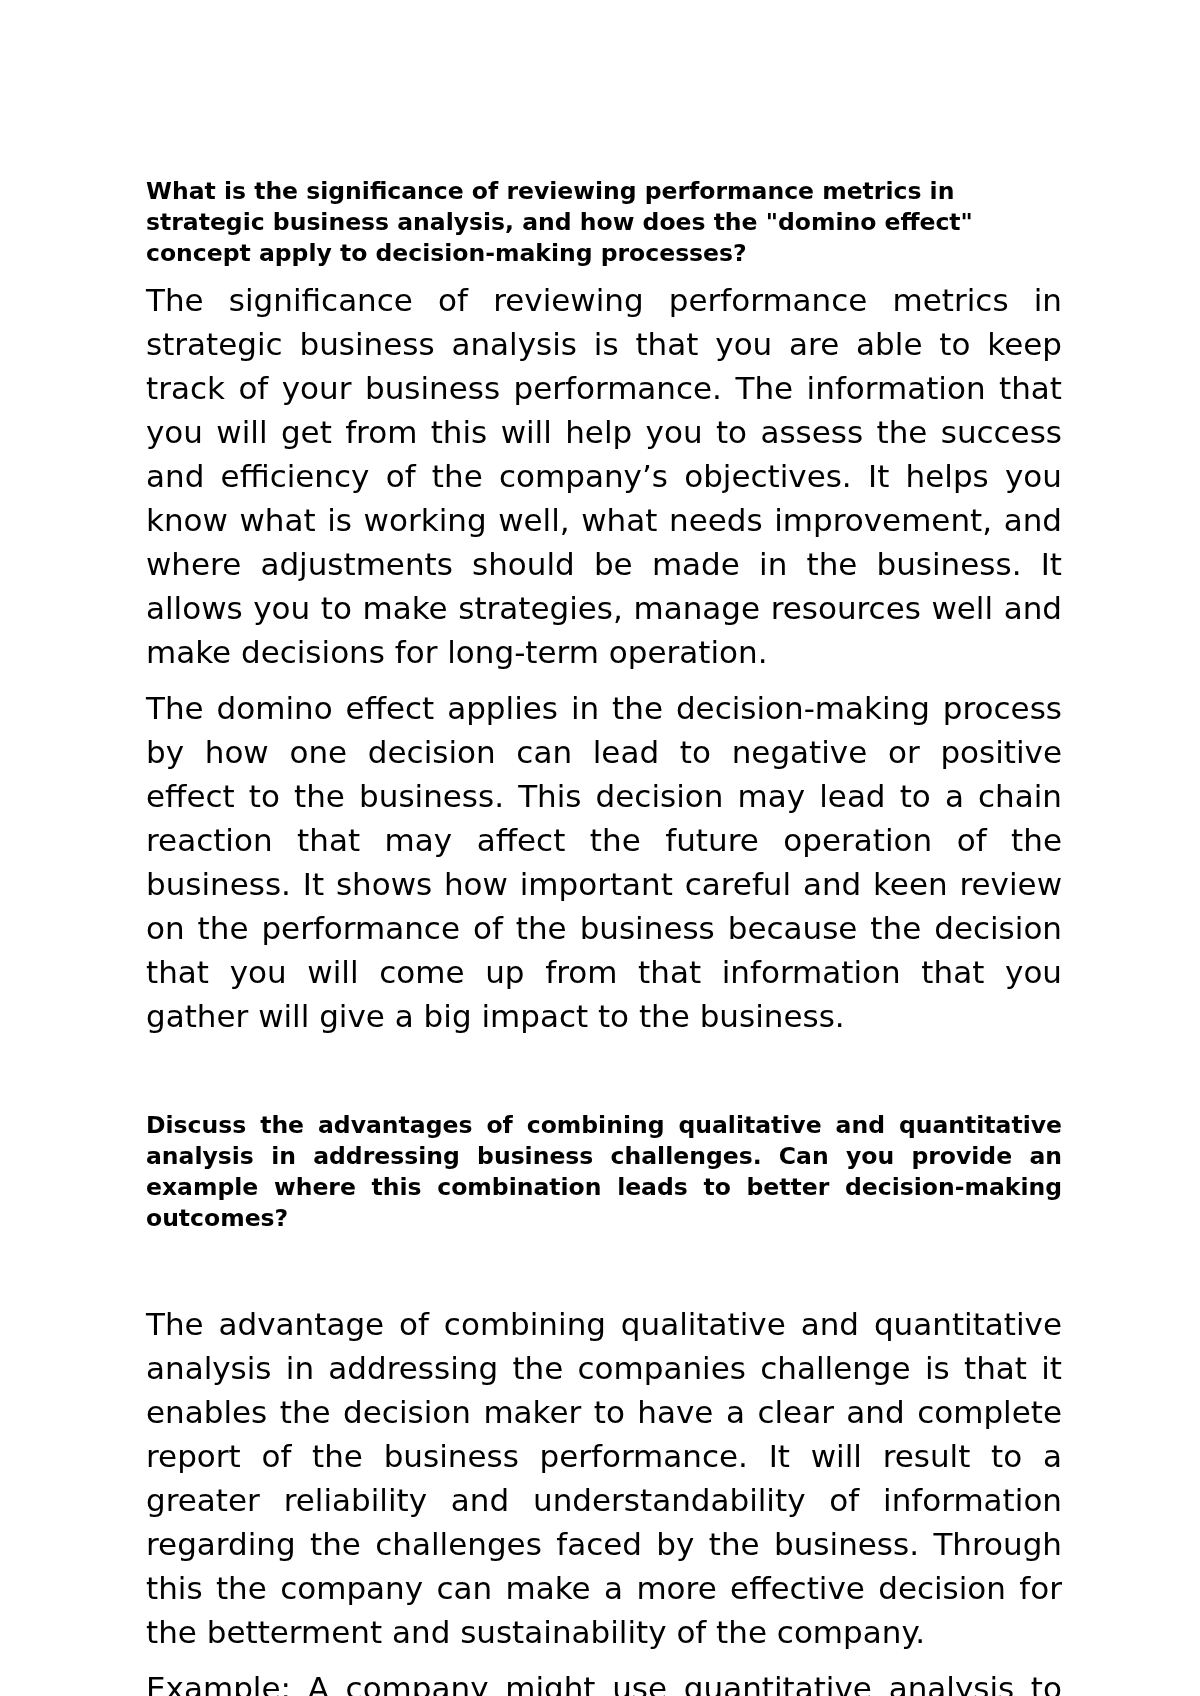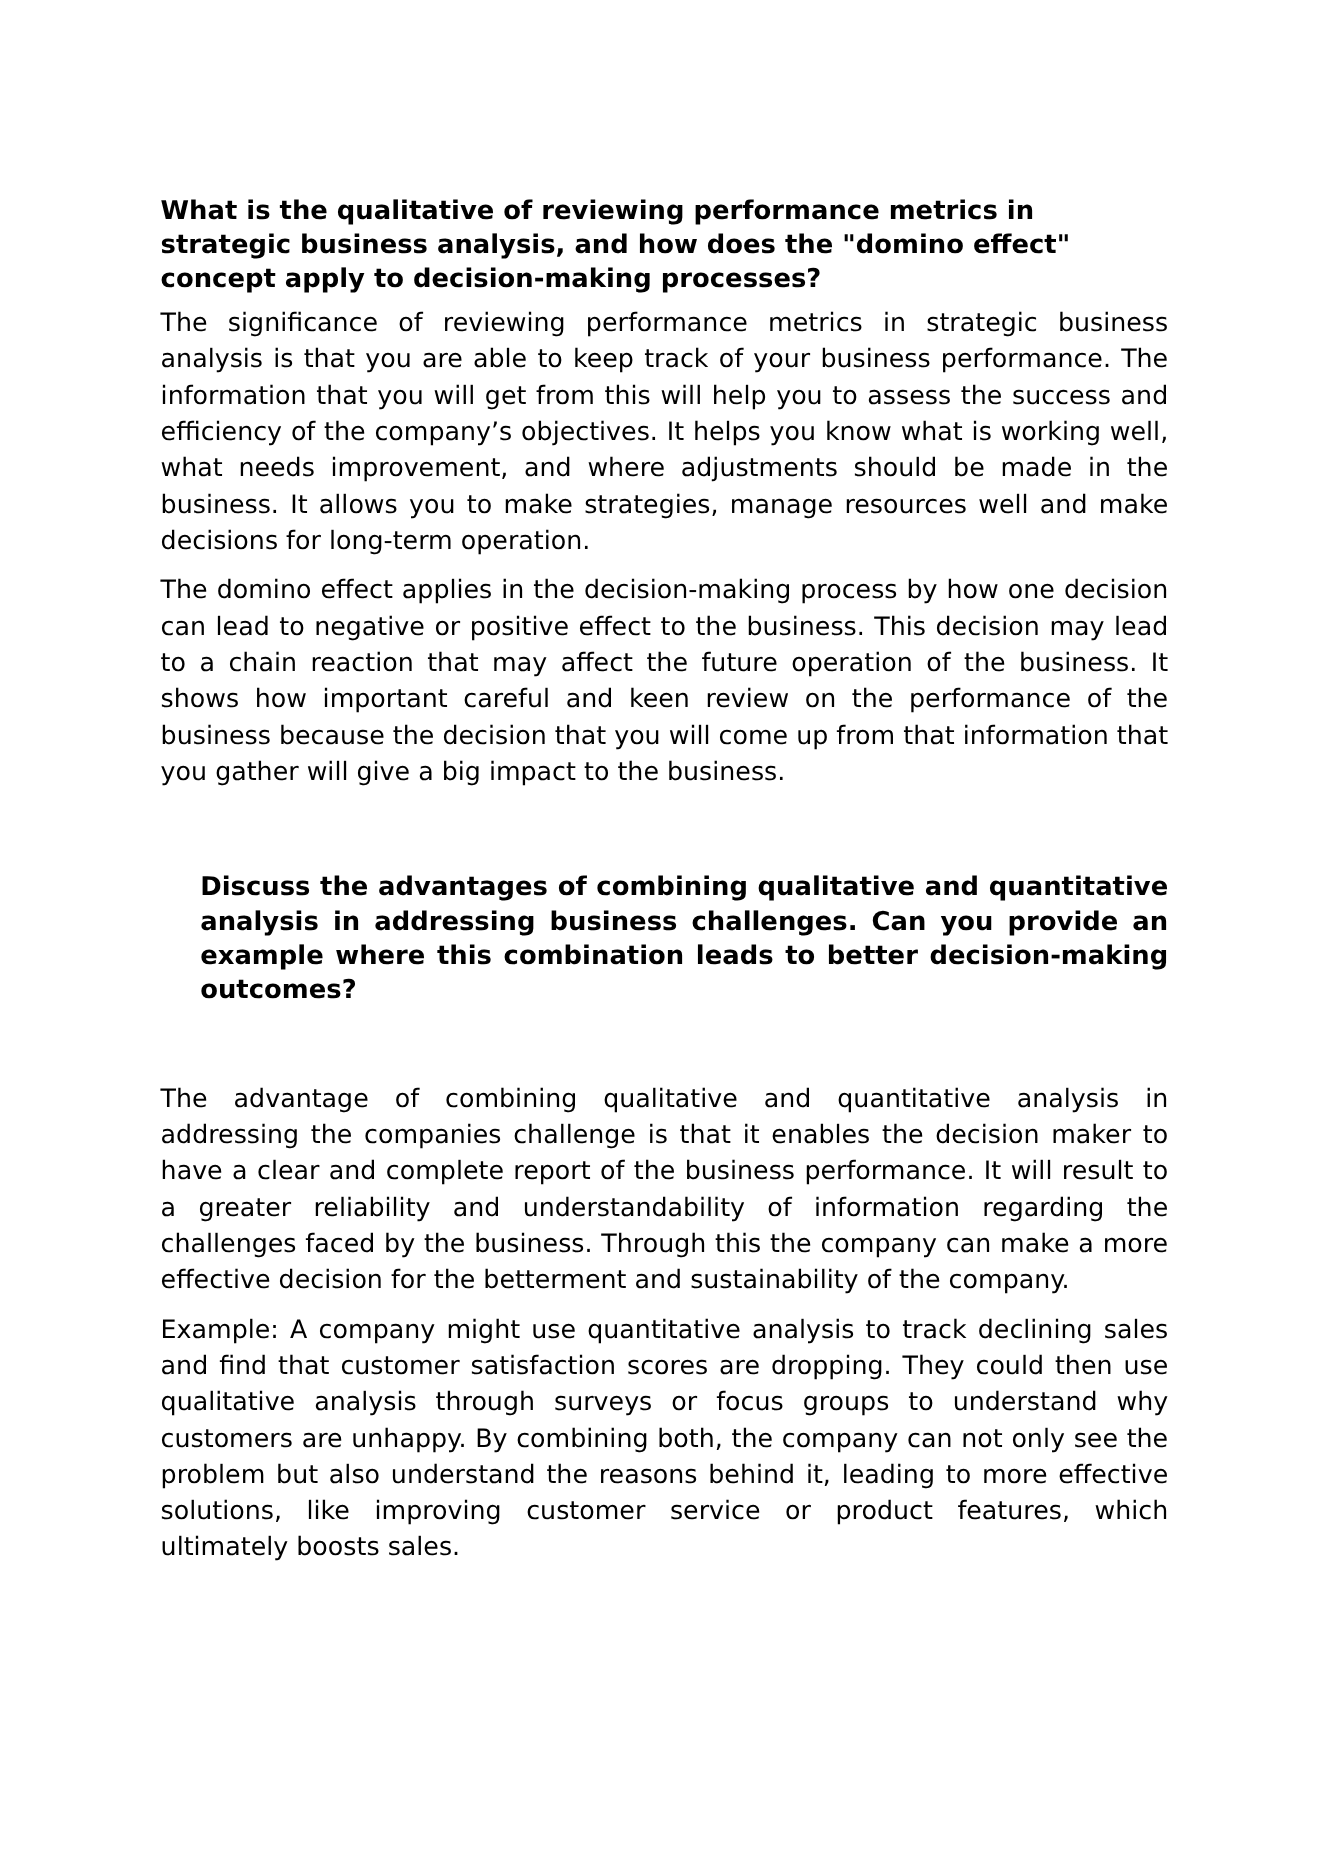--- a/index.html
+++ b/index.html
@@ -5,34 +5,34 @@
     html, body { margin: 0; padding: 0; background: #ffffff; }
     body {
       width: 1200px; height: 1696px; position: relative; overflow: hidden;
       font-family: "DejaVu Sans", sans-serif; color: #000;
     }
     .page { position: absolute; left: 146px; top: 176px; width: 916px; }
     .q {
       font-weight: bold; font-size: 23.5px; line-height: 30.8px;
       margin: 0 0 10px 0; text-align: left;
     }
-    .q.justify { text-align: justify; margin-left: 36px; }
+    .q.justify { text-align: justify; }
     .p {
-      font-size: 23px; line-height: 33px; margin: 0 0 12px 0;
+      font-size: 31px; line-height: 44px; margin: 0 0 12px 0;
       text-align: justify; text-align-last: left;
     }
     .spacer-lg { height: 60px; }
     .spacer-md { height: 58px; }
     b { font-weight: normal; }
   </style>
 </head>
 <body>
 
 <div class="page">
-  <p class="q">What is the qualitative of reviewing performance metrics in strategic business analysis, and how does the "domino effect" concept apply to decision-making processes?</p>
+  <p class="q">What is the significance of reviewing performance metrics in strategic business analysis, and how does the "domino effect" concept apply to decision-making processes?</p>
   <p class="p">The significance of reviewing performance metrics in strategic business analysis is that you are able to keep track of your business performance. The information that you will get from this will help you to assess the success and efficiency of the company’s objectives. It helps you know what is working well, what needs improvement, and where adjustments should be made in the business. It allows you to make strategies, manage resources well and make decisions for long-term operation.</p>
   <p class="p">The domino effect applies in the decision-making process by how one decision can lead to negative or positive effect to the business. This decision may lead to a chain reaction that may affect the future operation of the business. It shows how important careful and keen review on the performance of the business because the decision that you will come up from that information that you gather will give a big impact to the business.</p>
 
   <div class="spacer-lg"></div>
 
   <p class="q justify">Discuss the advantages of combining qualitative and quantitative analysis in addressing business challenges. Can you provide an example where this combination leads to better decision-making outcomes?</p>
 
   <div class="spacer-md"></div>
 
   <p class="p">The advantage of combining qualitative and quantitative analysis in addressing the companies challenge is that it enables the decision maker to have a clear and complete report of the business performance. It will result to a greater reliability and understandability of information regarding the challenges faced by the business. Through this the company can make a more effective decision for the betterment and sustainability of the company.</p>

